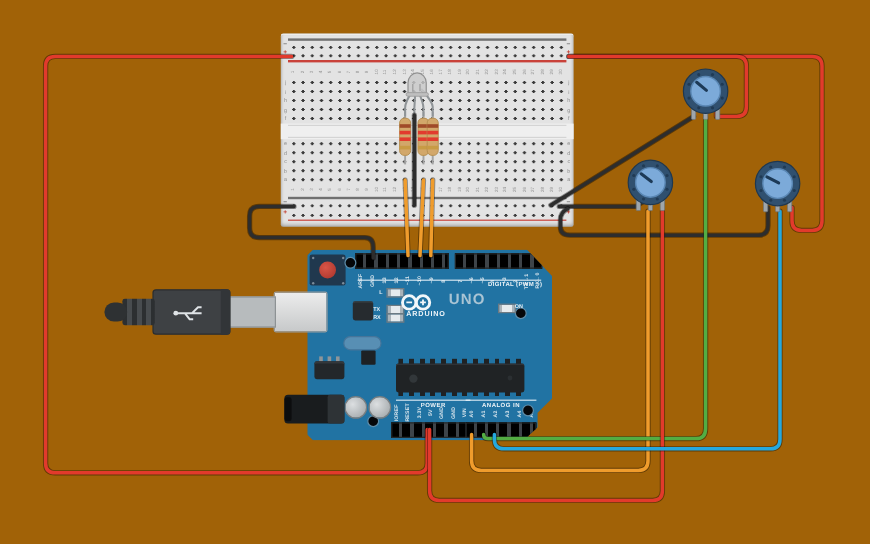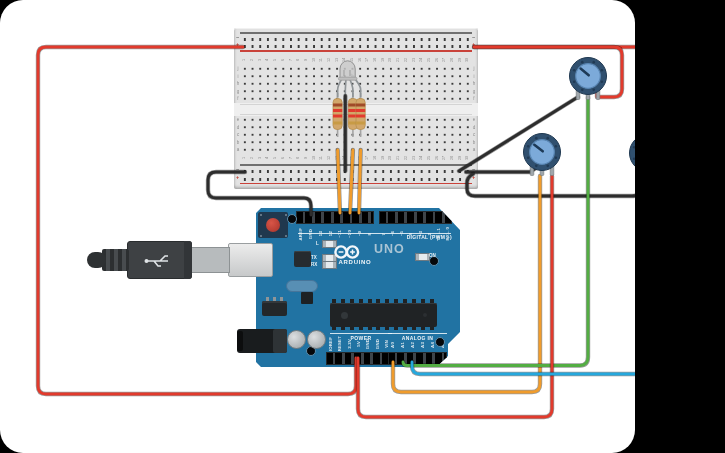--- a/index.html
+++ b/index.html
@@ -1,17 +1,17 @@
 <!DOCTYPE html>
 <html><head>
 <meta charset="utf-8">
 <style>
   html,body{margin:0;padding:0;background:#000;}
-  .stage{position:relative;width:635px;height:453px;background:#ffffff;overflow:hidden;
-         font-family:"Liberation Sans",sans-serif;border-radius:23px;}
+  .stage{position:relative;width:725px;height:453px;background:#a16207;overflow:hidden;
+         font-family:"Liberation Sans",sans-serif;}
   .abs{position:absolute;}
   
   .bb{position:absolute;left:234px;top:28px;width:244px;height:161px;background:#e3e3e3;
       border-radius:2px;box-shadow:inset 0 1px 0 rgba(255,255,255,.65), inset 0 -2px 3px rgba(0,0,0,.22), inset 1px 0 2px rgba(0,0,0,.08), inset -1px 0 2px rgba(0,0,0,.08);}
   .dots{position:absolute;left:7.4px;width:230px;
         background-image:radial-gradient(circle 1.25px at 50% 50%, #3a3a3a 97%, rgba(0,0,0,0) 100%);}
   .hline{position:absolute;left:6px;width:232px;}
   .gap{position:absolute;left:0;width:244px;background:#efefef;}
   .letters{position:absolute;width:6px;display:flex;flex-direction:column;}
   .letters span{flex:0 0 7.5px;font-size:4.5px;line-height:7.5px;color:#8d8d8d;text-align:center;}

